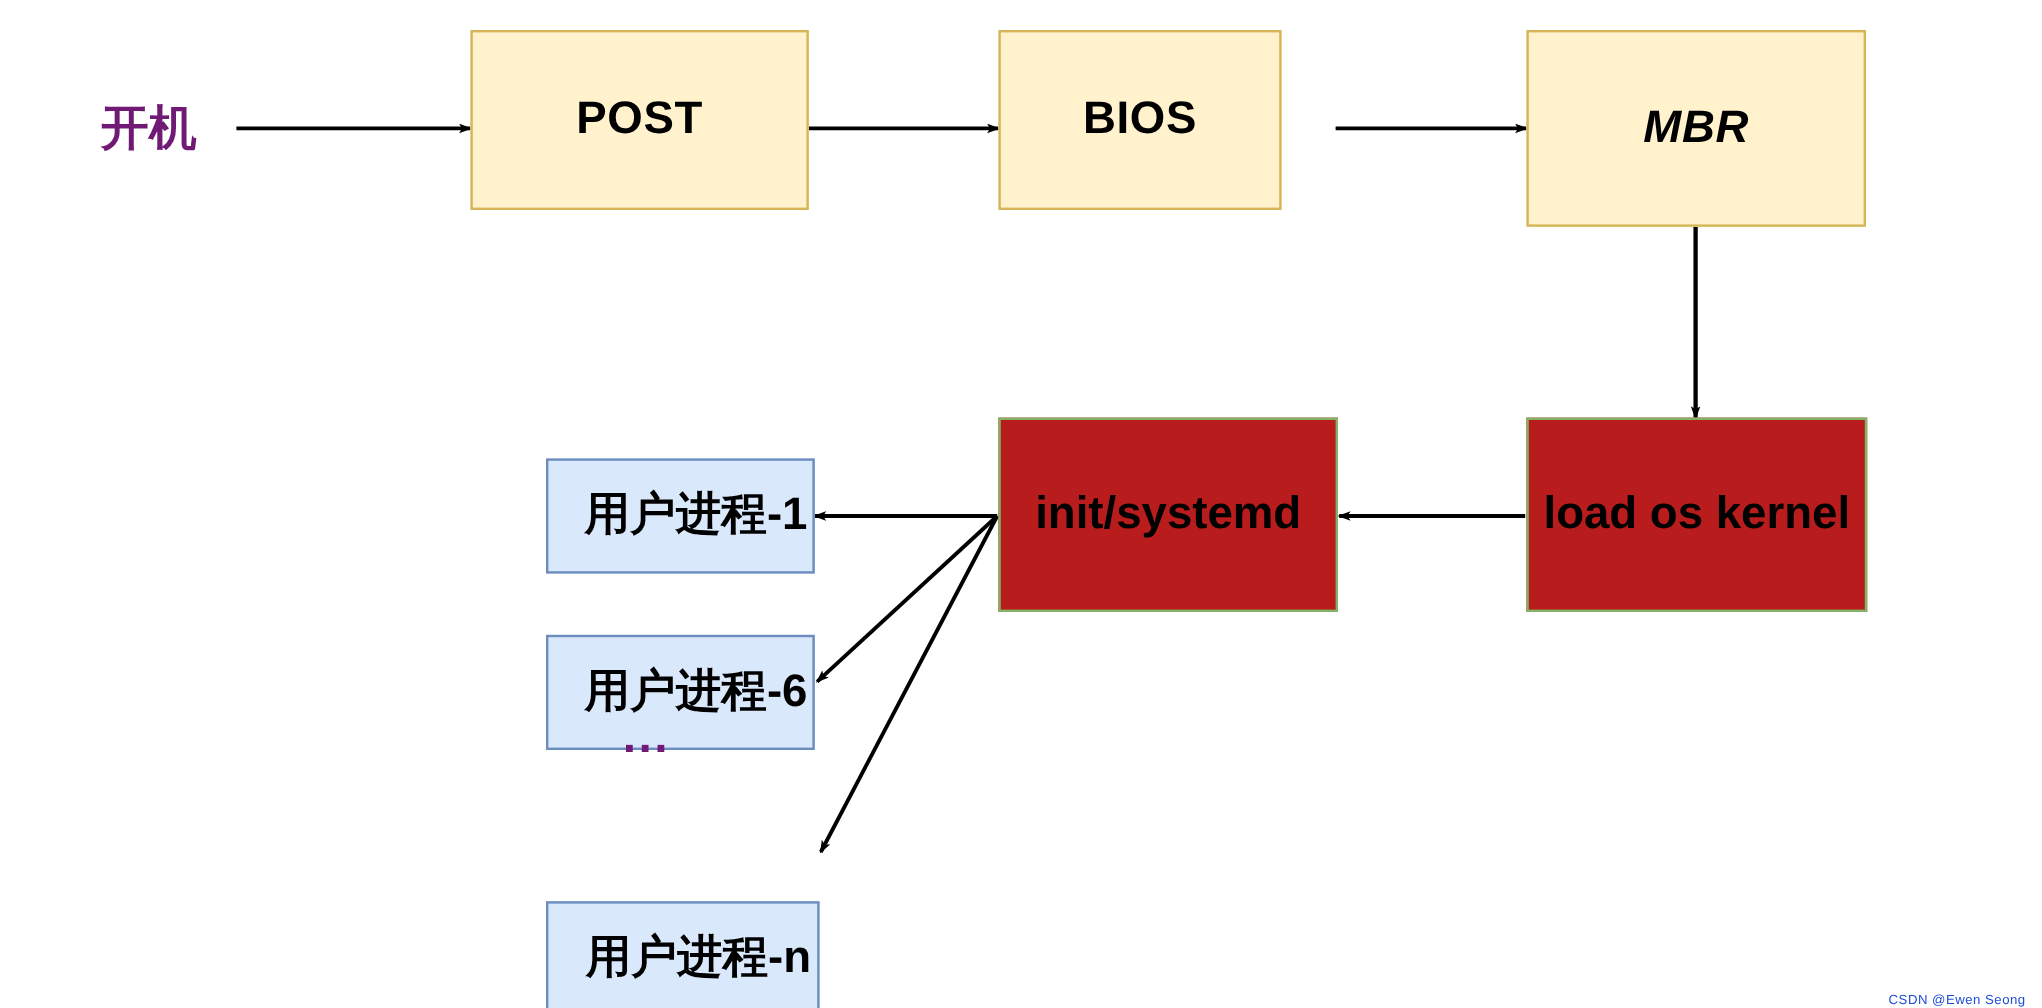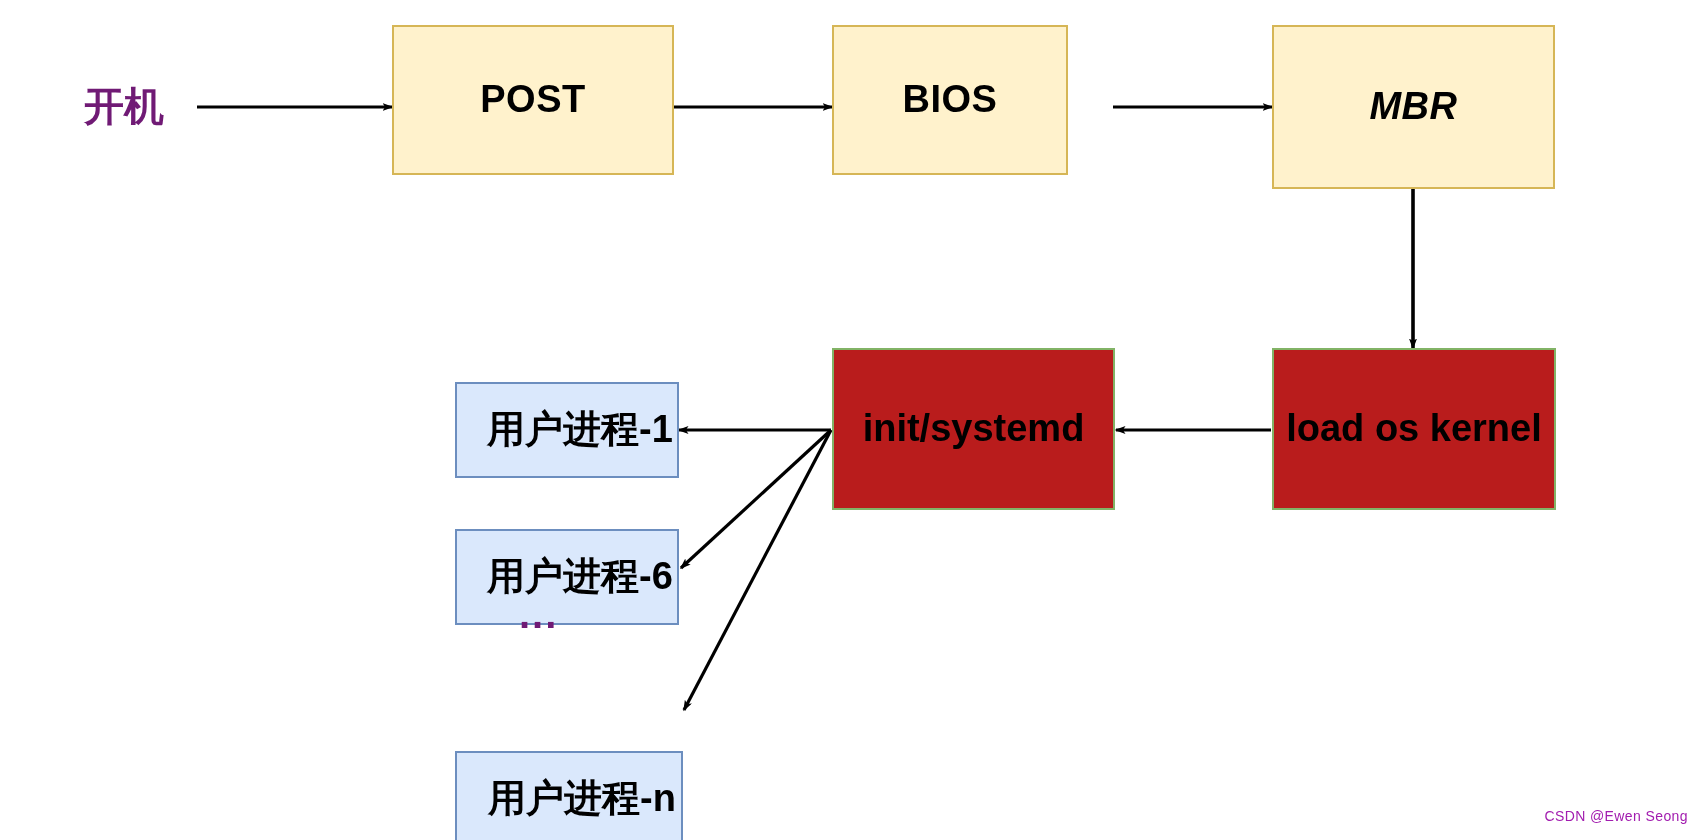--- a/index.html
+++ b/index.html
@@ -68,23 +68,23 @@
   }
   #ellipsis-label {
     font-size: 40px;
     left: 519px;
     top: 592px;
     letter-spacing: 2px;
   }
   #watermark {
     position: absolute;
     right: 14px;
-    bottom: 16px;
-    font-size: 14px;
-    color: #a21caf;
+    bottom: 0;
+    font-size: 11px;
+    color: #1d4ed8;
     font-weight: normal;
     letter-spacing: 0.4px;
     white-space: nowrap;
   }
 </style>
 </head>
 <body>
 
 <div id="canvas">
 

